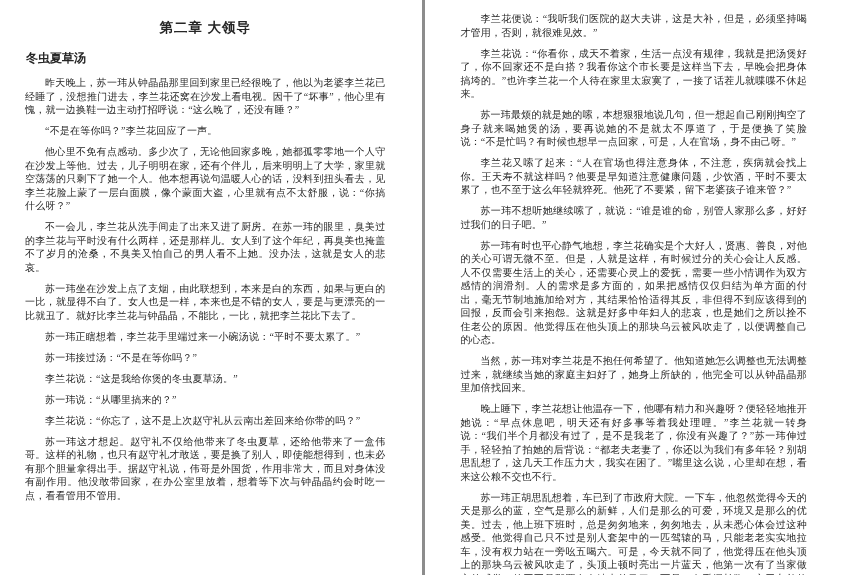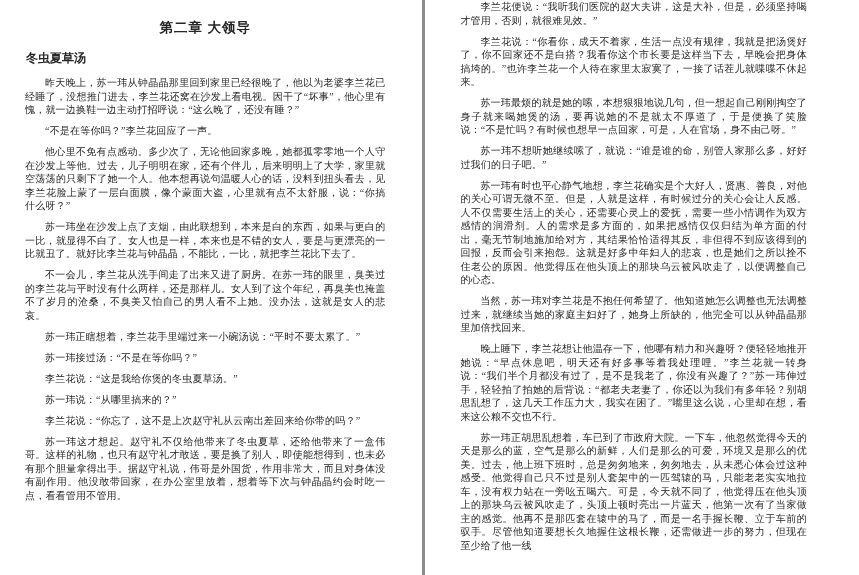--- a/index.html
+++ b/index.html
@@ -30,21 +30,21 @@
     padding: 10px 37px 0 25px;
   }
   .page-divider {
     width: 3px;
     height: 100%;
     background: #8c8c8c;
     flex: 0 0 3px;
   }
   .page-right {
     width: 428px;
-    padding: 0 41px 0 35px;
+    padding: 12px 41px 0 35px;
   }
   .chapter-title {
     font-size: 13.5px;
     font-weight: bold;
     text-align: center;
     margin: 9px 0 13px 0;
     letter-spacing: 1px;
   }
   .section-heading {
     font-size: 12px;
@@ -64,38 +64,39 @@
 <body>
 
 <div class="spread">
   <div class="page page-left">
     <h1 class="chapter-title">第二章 大领导</h1>
     <h2 class="section-heading">冬虫夏草汤</h2>
     <div>
         <p class="para">昨天晚上，苏一玮从钟晶晶那里回到家里已经很晚了，他以为老婆李兰花已经睡了，没想推门进去，李兰花还窝在沙发上看电视。因干了“坏事”，他心里有愧，就一边换鞋一边主动打招呼说：“这么晚了，还没有睡？”</p>
         <p class="para">“不是在等你吗？”李兰花回应了一声。</p>
         <p class="para">他心里不免有点感动。多少次了，无论他回家多晚，她都孤零零地一个人守在沙发上等他。过去，儿子明明在家，还有个伴儿，后来明明上了大学，家里就空荡荡的只剩下了她一个人。他本想再说句温暖人心的话，没料到扭头看去，见李兰花脸上蒙了一层白面膜，像个蒙面大盗，心里就有点不太舒服，说：“你搞什么呀？”</p>
+        <p class="para">不一会儿，李兰花从洗手间走了出来又进了厨房。在苏一玮的眼里，臭美过的李兰花与平时没有什么两样，还是那样儿。女人到了这个年纪，再臭美也掩盖不了岁月的沧桑，不臭美又怕自己的男人看不上她。没办法，这就是女人的悲哀。</p>
         <p class="para">苏一玮坐在沙发上点了支烟，由此联想到，本来是白的东西，如果与更白的一比，就显得不白了。女人也是一样，本来也是不错的女人，要是与更漂亮的一比就丑了。就好比李兰花与钟晶晶，不能比，一比，就把李兰花比下去了。</p>
-        <p class="para">不一会儿，李兰花从洗手间走了出来又进了厨房。在苏一玮的眼里，臭美过的李兰花与平时没有什么两样，还是那样儿。女人到了这个年纪，再臭美也掩盖不了岁月的沧桑，不臭美又怕自己的男人看不上她。没办法，这就是女人的悲哀。</p>
         <p class="para">苏一玮正瞎想着，李兰花手里端过来一小碗汤说：“平时不要太累了。”</p>
         <p class="para">苏一玮接过汤：“不是在等你吗？”</p>
         <p class="para">李兰花说：“这是我给你煲的冬虫夏草汤。”</p>
         <p class="para">苏一玮说：“从哪里搞来的？”</p>
         <p class="para">李兰花说：“你忘了，这不是上次赵守礼从云南出差回来给你带的吗？”</p>
         <p class="para">苏一玮这才想起。赵守礼不仅给他带来了冬虫夏草，还给他带来了一盒伟哥。这样的礼物，也只有赵守礼才敢送，要是换了别人，即使能想得到，也未必有那个胆量拿得出手。据赵守礼说，伟哥是外国货，作用非常大，而且对身体没有副作用。他没敢带回家，在办公室里放着，想着等下次与钟晶晶约会时吃一点，看看管用不管用。</p>
       </div>
   </div>
 
   <div class="page-divider"></div>
 
   <div class="page page-right">
     <div>
         <p class="para">李兰花便说：“我听我们医院的赵大夫讲，这是大补，但是，必须坚持喝才管用，否则，就很难见效。”</p>
         <p class="para">李兰花说：“你看你，成天不着家，生活一点没有规律，我就是把汤煲好了，你不回家还不是白搭？我看你这个市长要是这样当下去，早晚会把身体搞垮的。”也许李兰花一个人待在家里太寂寞了，一接了话茬儿就喋喋不休起来。</p>
         <p class="para">苏一玮最烦的就是她的嗦，本想狠狠地说几句，但一想起自己刚刚掏空了身子就来喝她煲的汤，要再说她的不是就太不厚道了，于是便换了笑脸说：“不是忙吗？有时候也想早一点回家，可是，人在官场，身不由己呀。”</p>
+        <p class="para">李兰花又嗦了起来：“人在官场也得注意身体，不注意，疾病就会找上你。王天寿不就这样吗？他要是早知道注意健康问题，少饮酒，平时不要太累了，也不至于这么年轻就猝死。他死了不要紧，留下老婆孩子谁来管？”</p>
         <p class="para">苏一玮不想听她继续嗦了，就说：“谁是谁的命，别管人家那么多，好好过我们的日子吧。”</p>
         <p class="para">苏一玮有时也平心静气地想，李兰花确实是个大好人，贤惠、善良，对他的关心可谓无微不至。但是，人就是这样，有时候过分的关心会让人反感。人不仅需要生活上的关心，还需要心灵上的爱抚，需要一些小情调作为双方感情的润滑剂。人的需求是多方面的，如果把感情仅仅归结为单方面的付出，毫无节制地施加给对方，其结果恰恰适得其反，非但得不到应该得到的回报，反而会引来抱怨。这就是好多中年妇人的悲哀，也是她们之所以拴不住老公的原因。他觉得压在他头顶上的那块乌云被风吹走了，以便调整自己的心态。</p>
         <p class="para">当然，苏一玮对李兰花是不抱任何希望了。他知道她怎么调整也无法调整过来，就继续当她的家庭主妇好了，她身上所缺的，他完全可以从钟晶晶那里加倍找回来。</p>
         <p class="para">晚上睡下，李兰花想让他温存一下，他哪有精力和兴趣呀？便轻轻地推开她说：“早点休息吧，明天还有好多事等着我处理哩。”李兰花就一转身说：“我们半个月都没有过了，是不是我老了，你没有兴趣了？”苏一玮伸过手，轻轻拍了拍她的后背说：“都老夫老妻了，你还以为我们有多年轻？别胡思乱想了，这几天工作压力大，我实在困了。”嘴里这么说，心里却在想，看来这公粮不交也不行。</p>
         <p class="para">苏一玮正胡思乱想着，车已到了市政府大院。一下车，他忽然觉得今天的天是那么的蓝，空气是那么的新鲜，人们是那么的可爱，环境又是那么的优美。过去，他上班下班时，总是匆匆地来，匆匆地去，从未悉心体会过这种感受。他觉得自己只不过是别人套架中的一匹驾辕的马，只能老老实实地拉车，没有权力站在一旁吆五喝六。可是，今天就不同了，他觉得压在他头顶上的那块乌云被风吹走了，头顶上顿时亮出一片蓝天，他第一次有了当家做主的感觉。他再不是那匹套在辕中的马了，而是一名手握长鞭、立于车前的驭手。尽管他知道要想长久地握住这根长鞭，还需做进一步的努力，但现在至少给了他一线</p>
       </div>
   </div>
 </div>
 
 </body></html>

